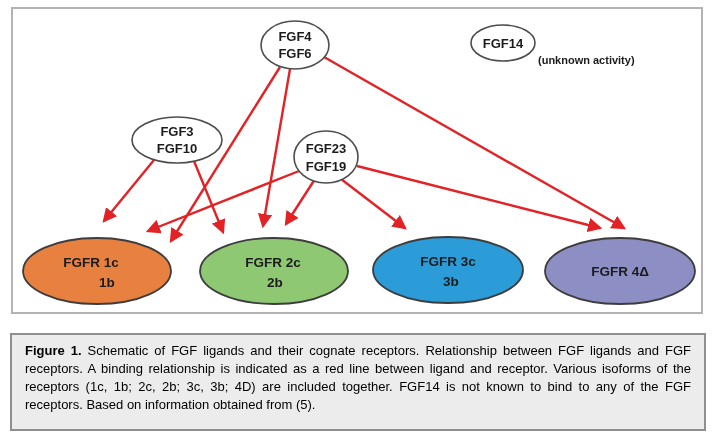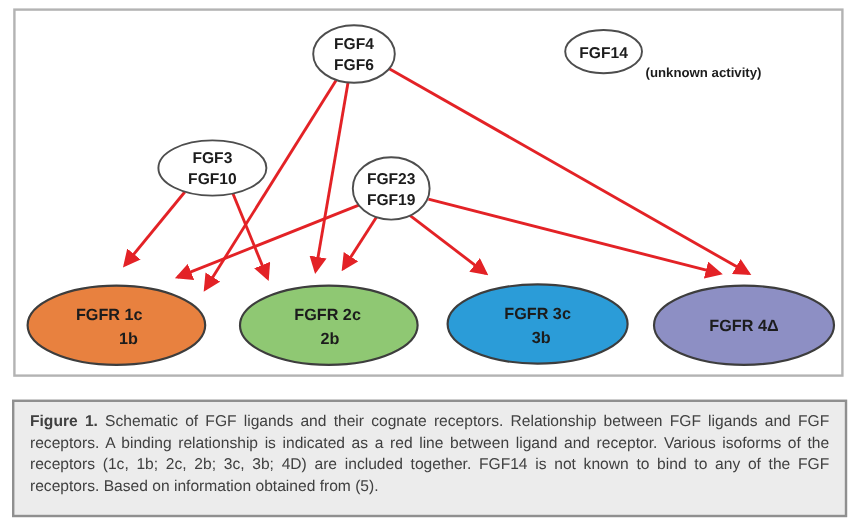--- a/index.html
+++ b/index.html
@@ -9,21 +9,21 @@
   }
   #diagram-svg{position:absolute;left:0;top:0;}
   .node-label{font-family:"Liberation Sans", sans-serif;font-weight:bold;fill:#1c1c1c;}
   .ligand-label{font-size:13px;}
   .receptor-label{font-size:13.5px;}
   .note-label{font-size:11px;font-weight:bold;fill:#1c1c1c;}
   #caption-box{
     position:absolute;left:10px;top:333px;width:666px;height:82px;
     background:#ececec;border:2px solid #8f8f8f;
     padding:7px 13px 5px 13px;
-    color:#404040;font-size:13px;line-height:18px;text-align:justify;
+    color:#000000;font-size:13px;line-height:18px;text-align:justify;
   }
   #caption-box .fig-label{font-weight:bold;}
 </style>
 </head>
 <body>
 
 <svg id="diagram-svg" width="714" height="332" viewBox="0 0 714 332">
   <defs>
     <marker id="arrow" viewBox="0 0 6 6" markerWidth="6" markerHeight="6" refX="5" refY="3" orient="auto" markerUnits="strokeWidth">
       <path d="M0,0 L6,3 L0,6 Z" fill="#e32226"></path>

